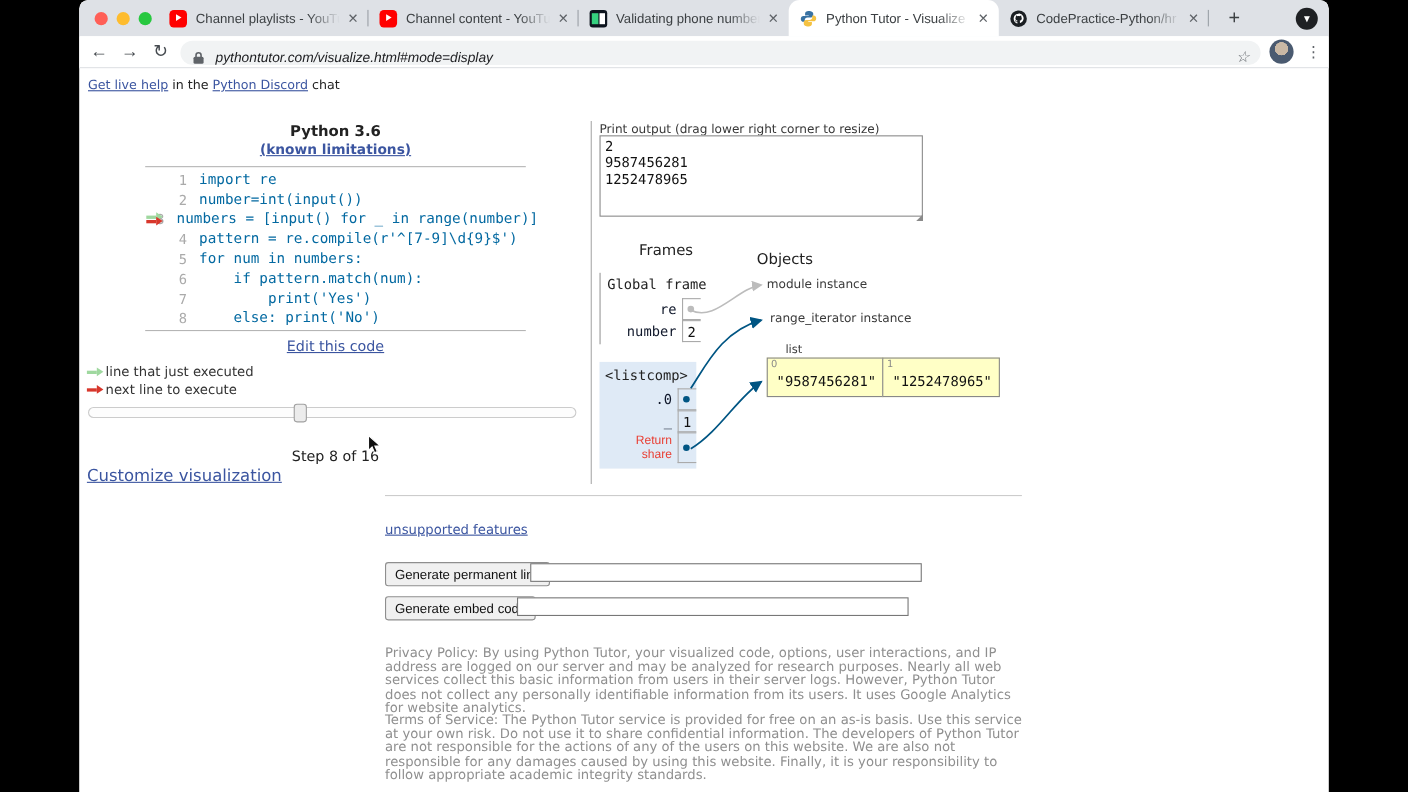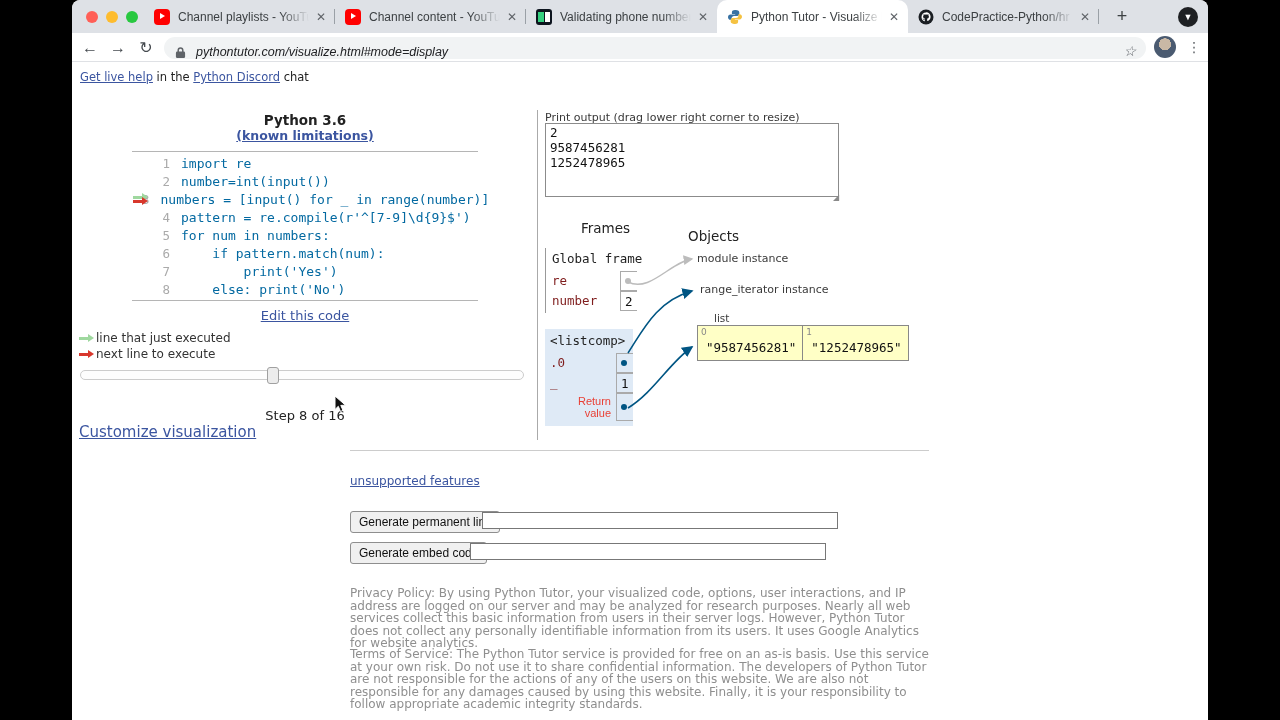--- a/index.html
+++ b/index.html
@@ -110,21 +110,21 @@
   .resizegrip { position:absolute; left:761px; top:193px; font-size:8px; color:#8a8a8a; }
 
   .vizheader { position:absolute; font-size:13.5px; color:#222;
                font-family:"DejaVu Sans", sans-serif; }
 
   .frame { font-family:"DejaVu Sans Mono", monospace; }
   .globalframe { position:absolute; left:473px; top:248px; width:92px;
                  border-left:1px solid #999; padding:3px 0 2px 6px; }
   .framelabel { font-size:12.5px; color:#222; margin-bottom:5px; white-space:nowrap; }
   .frow { display:flex; align-items:stretch; min-height:20px; }
-  .fname { flex:1; text-align:left; font-size:12.5px; color:#7f1d1d; padding:2px 5px 0 0;
+  .fname { flex:1; text-align:right; font-size:12.5px; color:#0f172a; padding:2px 5px 0 0;
            white-space:nowrap; }
   .fcell { width:17px; border:1px solid #aaa; border-right:none; display:flex; align-items:center; }
   .fcell.valcell { width:auto; min-width:17px; font-size:12.5px; color:#111; padding:0 4px; }
   .ptr-dot { width:6px; height:6px; border-radius:50%; background:#005583; margin-left:4px; }
   .ptr-dot.gray { background:#bcbcbc; }
   .listcompframe { position:absolute; left:473px; top:329px; width:88px; height:97px;
                    background:#dfeaf6; padding:4px 0 0 5px; }
   .retname { flex:1; text-align:right; font-size:11px; color:#e93f34; line-height:12px;
              padding:2px 5px 0 0; font-family:"Liberation Sans", sans-serif; }
   .retcell { height:28px; }
@@ -334,21 +334,21 @@
       <span class="fname">.0</span>
       <span class="fcell">
           <span class="ptr-dot"></span>
         </span>
     </div>
     <div class="frow">
       <span class="fname">_</span>
       <span class="fcell valcell">1</span>
     </div>
     <div class="frow">
-      <span class="retname">Return value</span>
+      <span class="retname">Return share</span>
       <span class="fcell retcell">
           <span class="ptr-dot"></span>
         </span>
     </div>
   </div>
 
   <div class="objlabel" style="left:625px; top:252px;">module instance</div>
   <div class="objlabel" style="left:628px; top:283px;">range_iterator instance</div>
   <div class="objlabel" style="left:626px; top:312px; font-size:10.5px;margin-left:16px;">list</div>
 

